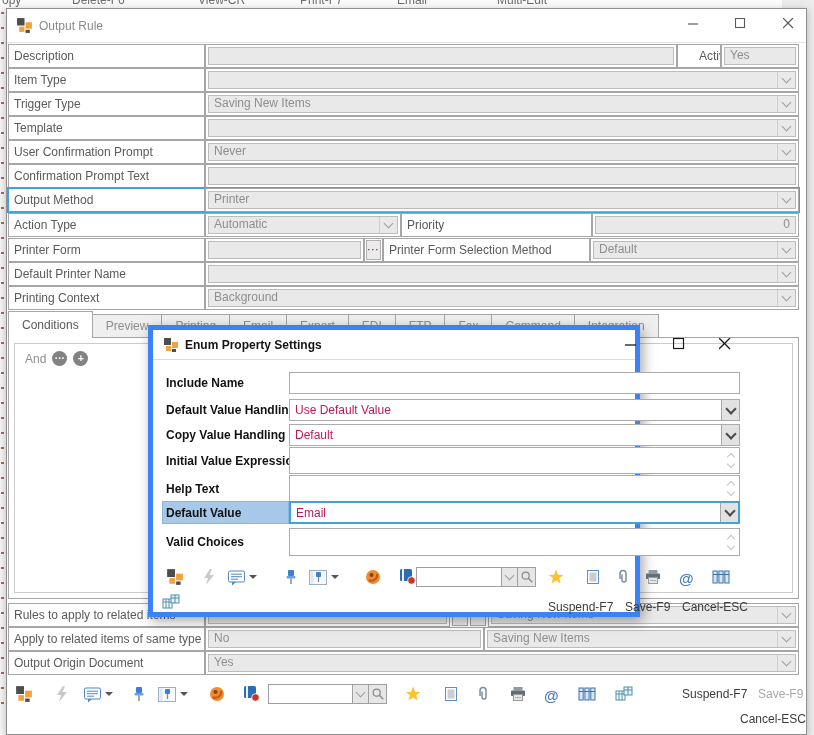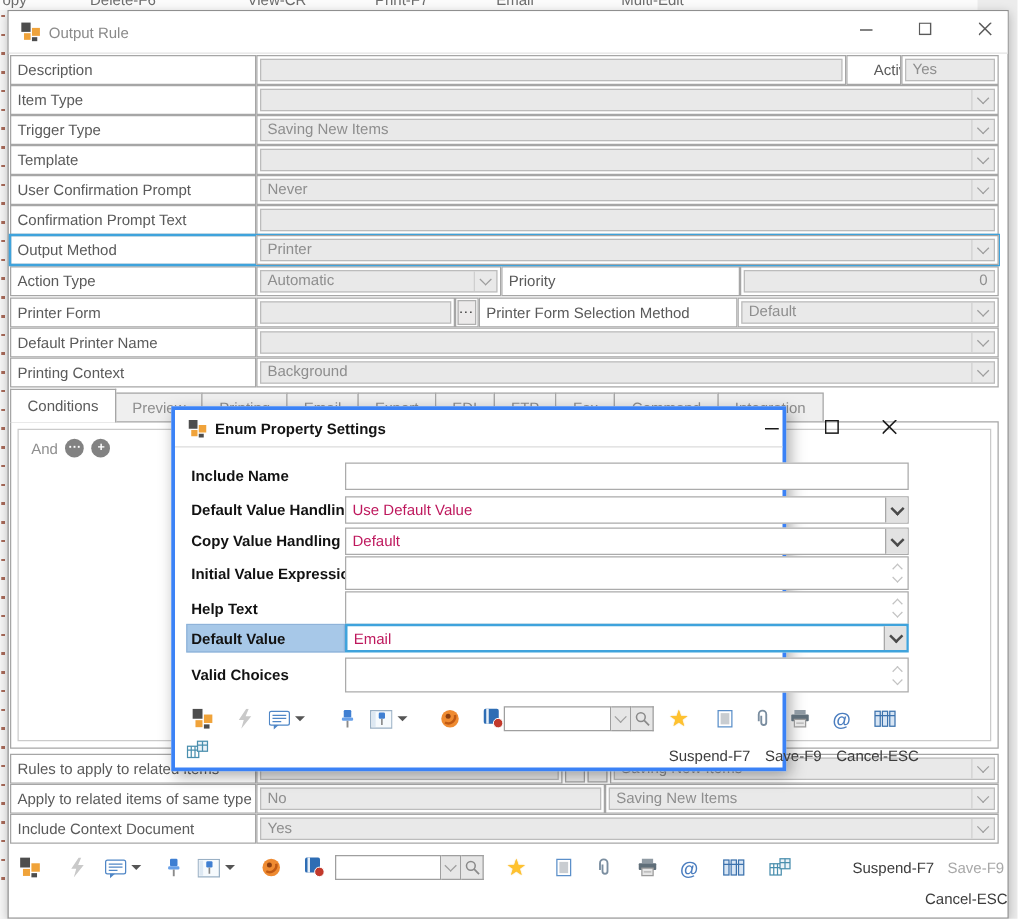--- a/index.html
+++ b/index.html
@@ -47,21 +47,21 @@
   
   .tbtn{width:20px;height:20px;display:flex;align-items:center;justify-content:center}
   .caret{width:0;height:0;border-left:4px solid transparent;border-right:4px solid transparent;border-top:4px solid #555}
   .tbar-text{color:#3c3c3c;font-size:12px;white-space:nowrap}
   .tbar-text.disabled{color:#a8a8a8}
   .searchbox{box-sizing:border-box;background:#fff;border:1px solid #9f9f9f;height:20px}
   .sbtn{box-sizing:border-box;background:#e6e6e6;border:1px solid #9f9f9f;border-left:none;height:20px;display:flex;align-items:center;justify-content:center}
   .star{font-size:18px;color:#ffc22e;line-height:1;text-shadow:0 0 1px #e8a20c}
   .atsign{font-size:15px;font-weight:bold;color:#4a7dbf;line-height:1}
   
-  .dialog{position:absolute;left:137px;top:325px;width:492px;height:292px;background:#fff;border:3px solid #3b82f6;
+  .dialog{position:absolute;left:148px;top:325px;width:492px;height:292px;background:#fff;border:5px solid #3b82f6;
     box-shadow:3px 4px 12px rgba(0,0,0,.35);box-sizing:border-box;z-index:10}
   .dlg-titlebar{position:absolute;left:0;top:0;width:100%;height:30px;border-bottom:1px solid #dcdcdc;box-sizing:border-box}
   .dlg-title{position:absolute;left:32px;top:8px;color:#141414;font-weight:600;font-size:12px}
   .dlg-btn{position:absolute;top:2px;width:34px;height:24px;display:flex;align-items:center;justify-content:center}
   .drow{position:absolute;left:13px;width:574px;display:flex;align-items:stretch}
   .dlabel{width:123px;flex:0 0 auto;font-weight:bold;color:#121212;display:flex;align-items:center;white-space:nowrap;overflow:hidden}
   .dlabel.hl{background:#a7c8e8;box-shadow:0 0 0 1px #8fb3d9 inset;padding-left:4px;margin-left:-4px}
   .dfield{flex:1 1 auto;position:relative;background:#fff;border:1px solid #ababab;box-sizing:border-box;color:#be185d}
   .dfield.focus{border:2px solid #3fa3dc}
   .dval{position:absolute;left:5px;top:0;bottom:0;display:flex;align-items:center}
@@ -390,21 +390,21 @@
         <div class="finner">
           <span>Saving New Items</span>
           <span class="dd">
             <i class="chev"></i>
           </span>
         </div>
       </div>
   </div>
 
   <div class="frow" style="top:642px">
-    <div class="flabel">Include Context Document</div>
+    <div class="flabel">Output Origin Document</div>
     <div class="fcell grow">
         <div class="finner">
           <span>Yes</span>
           <span class="dd">
             <i class="chev"></i>
           </span>
         </div>
       </div>
   </div>
 

